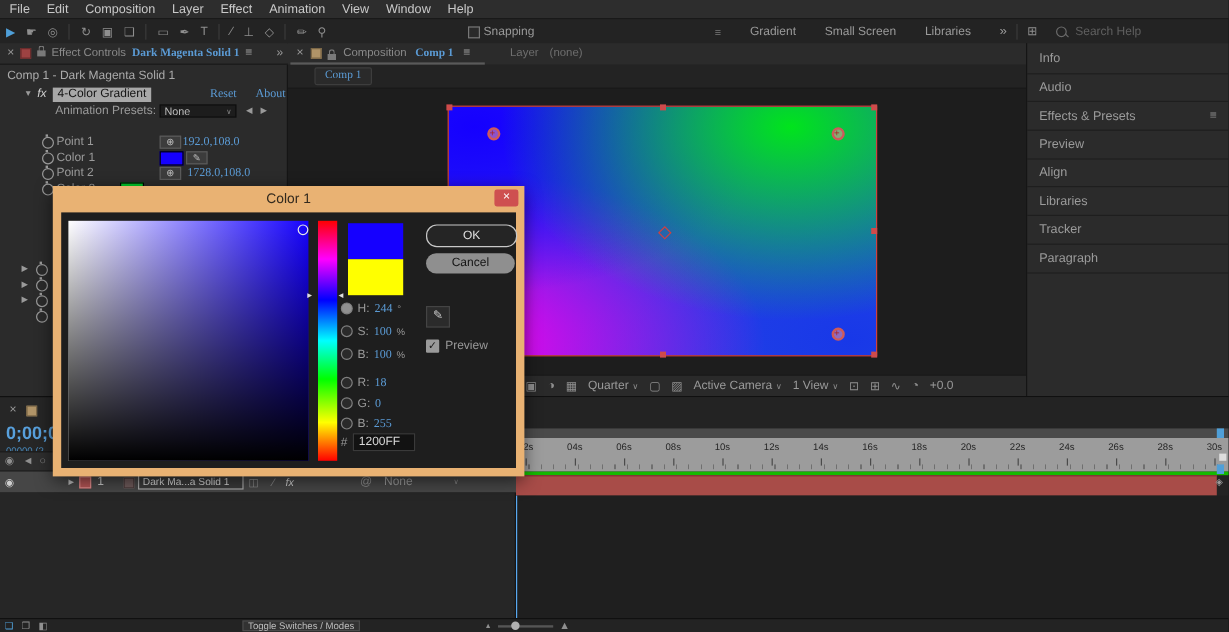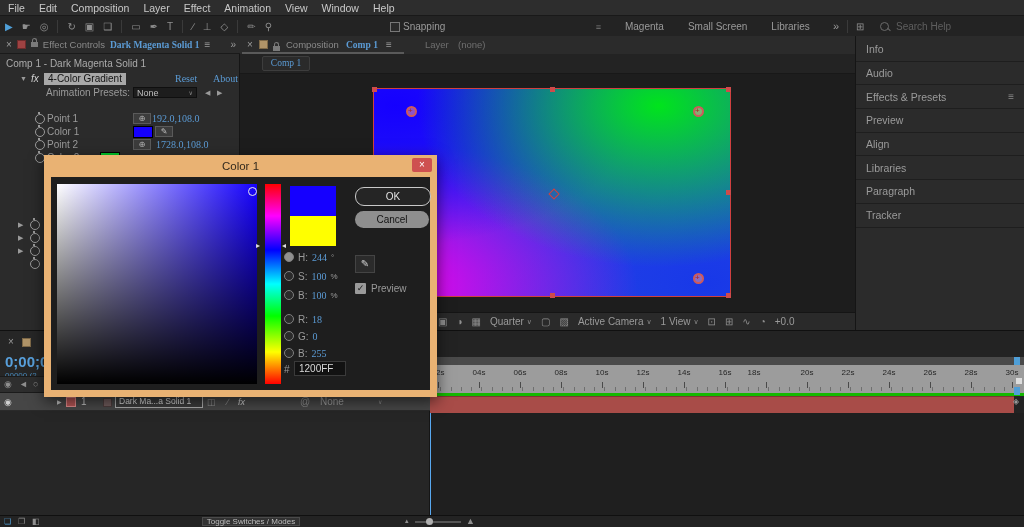--- a/index.html
+++ b/index.html
@@ -121,21 +121,21 @@
         <span class="tool">◇</span>
         <span class="tool-sep"></span>
         <span class="tool">✏</span>
         <span class="tool">⚲</span>
       </div>
     <span class="abs checkbox" style="left:390px;top:6px;"></span>
     <span class="abs gray" style="left:403px;top:0;line-height:21px;">Snapping</span>
     <div id="workspaces">
         <span class="workspace active">Default</span>
         <span class="ws-menu">≡</span>
-        <span class="workspace">Magenta</span>
+        <span class="workspace">Gradient</span>
         <span class="workspace">Small Screen</span>
         <span class="workspace">Libraries</span>
       </div>
     <span class="abs" style="left:833px;top:0;line-height:21px;color:#9a9a9a;font-size:11px;">»</span>
     <span class="abs" style="left:847px;top:4px;width:1px;height:13px;background:#3a3a3a;"></span>
     <span class="abs g" style="left:856px;top:0;line-height:21px;font-size:10px;">⊞</span>
     <span class="abs mag-icon" style="left:880px;top:6px;"></span>
     <span class="abs" style="left:896px;top:0;line-height:21px;color:#5f5f5f;">Search Help</span>
   </div>
 
@@ -289,24 +289,24 @@
         <div class="side-header">
           <span>Preview</span>
         </div>
         <div class="side-header">
           <span>Align</span>
         </div>
         <div class="side-header">
           <span>Libraries</span>
         </div>
         <div class="side-header">
+          <span>Tracker</span>
+        </div>
+        <div class="side-header">
           <span>Paragraph</span>
-        </div>
-        <div class="side-header">
-          <span>Tracker</span>
         </div>
       </div>
   </div>
 
   <div class="abs" style="left:0;top:330px;width:1024px;height:185px;background:#262626;border-top:1px solid #101010;box-sizing:border-box;">
 
     <div class="abs" style="left:0;top:0;width:430px;height:185px;">
       <div class="abs" style="left:0;top:2px;width:430px;height:18px;">
         <span class="abs gray" style="left:8px;line-height:18px;">×</span>
         <span class="abs paneltab-icon" style="left:22px;top:5px;background:#b09468;box-shadow:inset 0 0 0 1px #7d6847;"></span>
@@ -351,21 +351,21 @@
           <span class="ruler-label" style="left: 131px;">08s</span>
           <span class="ruler-tick" style="left: 131px;"></span>
           <span class="ruler-label" style="left: 172px;">10s</span>
           <span class="ruler-tick" style="left: 172px;"></span>
           <span class="ruler-label" style="left: 213px;">12s</span>
           <span class="ruler-tick" style="left: 213px;"></span>
           <span class="ruler-label" style="left: 254px;">14s</span>
           <span class="ruler-tick" style="left: 254px;"></span>
           <span class="ruler-label" style="left: 295px;">16s</span>
           <span class="ruler-tick" style="left: 295px;"></span>
-          <span class="ruler-label" style="left: 324px;">18s</span>
+          <span class="ruler-label" style="left: 336px;">18s</span>
           <span class="ruler-tick" style="left: 336px;"></span>
           <span class="ruler-label" style="left: 377px;">20s</span>
           <span class="ruler-tick" style="left: 377px;"></span>
           <span class="ruler-label" style="left: 418px;">22s</span>
           <span class="ruler-tick" style="left: 418px;"></span>
           <span class="ruler-label" style="left: 459px;">24s</span>
           <span class="ruler-tick" style="left: 459px;"></span>
           <span class="ruler-label" style="left: 500px;">26s</span>
           <span class="ruler-tick" style="left: 500px;"></span>
           <span class="ruler-label" style="left: 541px;">28s</span>

